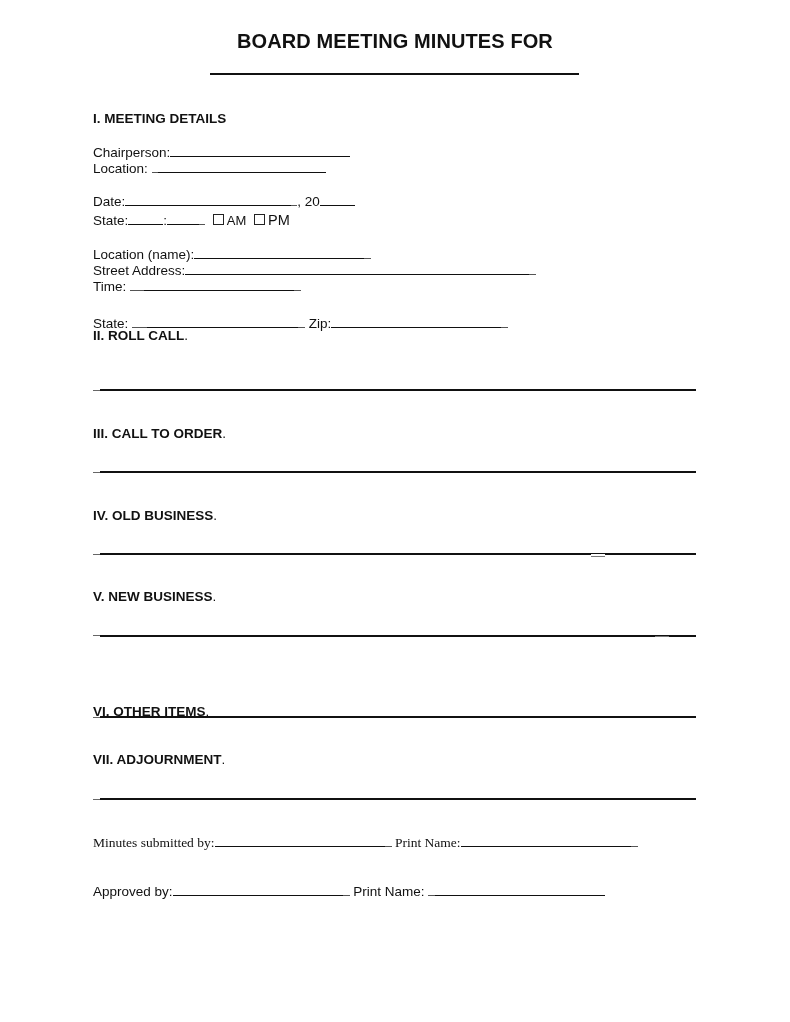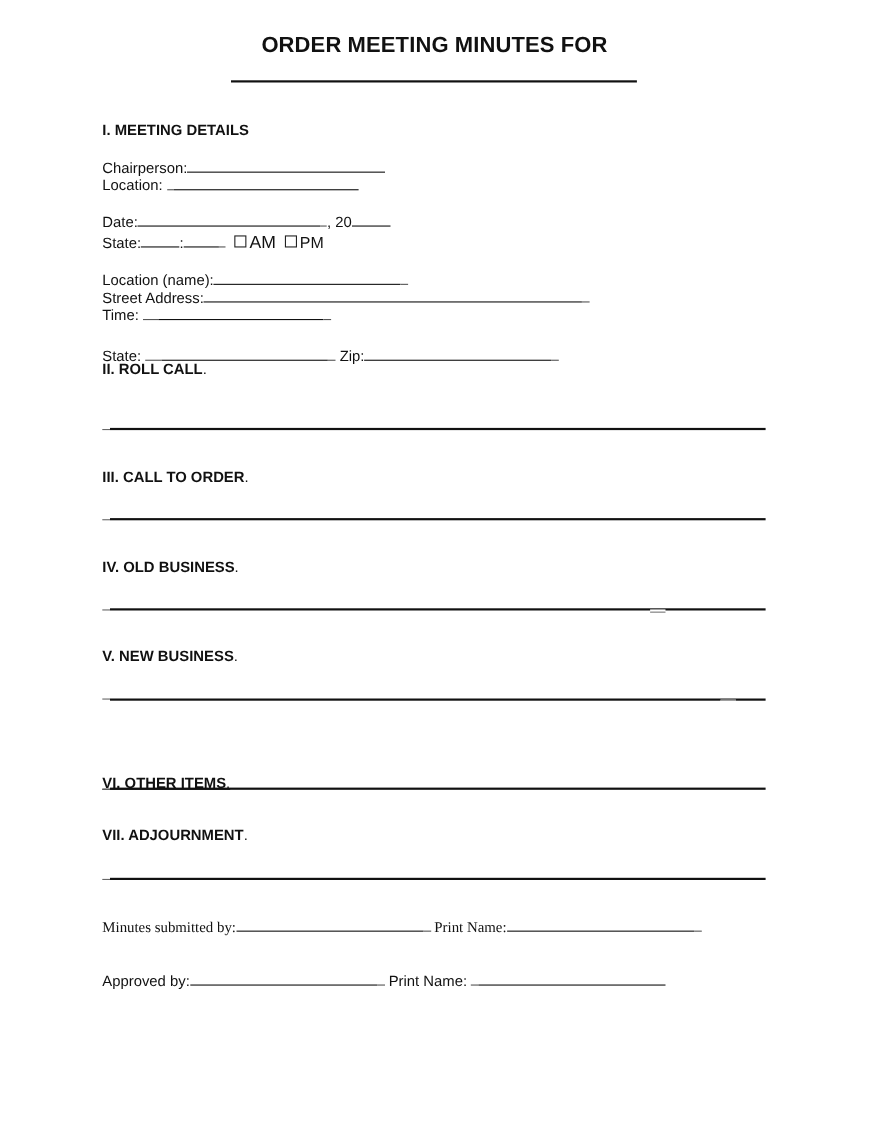--- a/index.html
+++ b/index.html
@@ -15,39 +15,39 @@
   .thin { display:inline-block; border-bottom:1px solid #555; height:12px; vertical-align:baseline; }
   .chk { display:inline-block; width:9px; height:9px; border:1px solid #222; margin:0 3px 0 4px; vertical-align:0px; }
   .rule { left:100px; width:596px; height:0; border-top:2px solid #111; }
   .rule-lead { left:93px; width:7px; height:0; border-top:1px solid #666; }
   .gap { position:absolute; top:-1px; height:3px; background:#fff; }
   .gap-lead { position:absolute; top:-1px; height:0; border-top:1px solid #777; }
 </style>
 </head>
 <body>
 
-<div class="abs title">ORDER MEETING MINUTES FOR</div>
+<div class="abs title">BOARD MEETING MINUTES FOR</div>
 <div class="abs title-line"></div>
 
 <div class="abs h" style="top:111px;">I. MEETING DETAILS</div>
 
 <div class="abs lbl" style="top:144px;">
   <span>Chairperson:</span><span class="u" style="width:180px;"></span>
 </div>
 <div class="abs lbl" style="top:160px;">
   <span>Location:</span>
   <span class="thin" style="width:6px;"></span><span class="u" style="width:168px;"></span>
 </div>
 
 <div class="abs lbl" style="top:193px;">
   <span>Date:</span><span class="u" style="width:166px;"></span><span class="thin" style="width:6px;"></span><span>, 20</span><span class="u" style="width:35px;"></span>
 </div>
 <div class="abs lbl" style="top:212px;">
   <span>State:</span><span class="u" style="width:35px;"></span><span>:</span><span class="u" style="width:32px;"></span><span class="thin" style="width:6px;"></span>
-  <span class="chk"></span><span style="font-size:16px;">AM</span>
+  <span class="chk"></span><span style="font-size:13px;">AM</span>
   <span class="chk"></span><span style="font-size:14.5px;">PM</span>
 </div>
 
 <div class="abs lbl" style="top:246px;">
   <span>Location (name):</span><span class="u" style="width:170px;"></span><span class="thin" style="width:7px;"></span>
 </div>
 <div class="abs lbl" style="top:262px;">
   <span>Street Address:</span><span class="u" style="width:344px;"></span><span class="thin" style="width:7px;"></span>
 </div>
 <div class="abs lbl" style="top:278px;">

